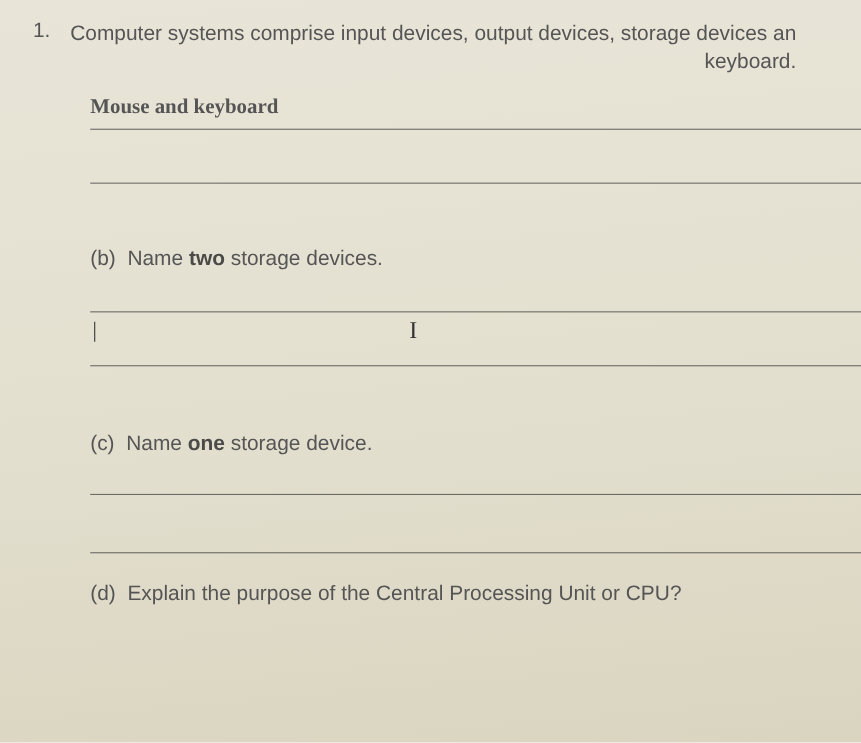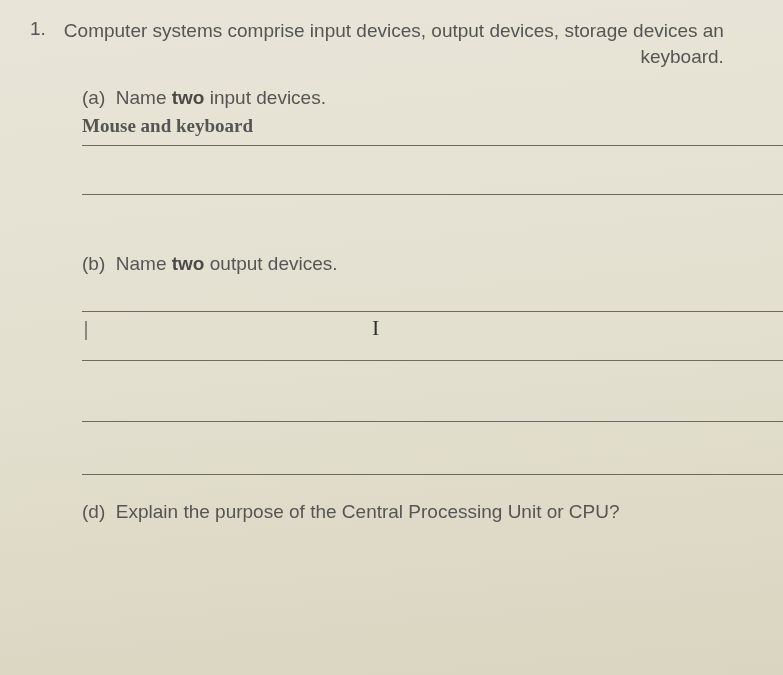--- a/index.html
+++ b/index.html
@@ -98,41 +98,41 @@
 
 <div class="question-header">
   <div class="q-number">1.</div>
   <div class="q-stem">
     <span>Computer systems comprise input devices, output devices, storage devices an</span><br>
     <span>keyboard.</span>
   </div>
 </div>
 
 <div class="part part-first">
-  <div class="part-label">
-    <span>(a)</span>&nbsp;&nbsp;<span>Name </span><span class="strong">two</span><span> input devices.</span>
-  </div>
   <div class="answer-text">Mouse and keyboard</div>
   <div class="answer-line first-after-text"></div>
   <div class="answer-line second"></div>
 </div>
 
 <div class="part part-b">
   <div class="part-label">
-    <span>(b)</span>&nbsp;&nbsp;<span>Name </span><span class="strong">two</span><span> output devices.</span>
+    <span>(b)</span>&nbsp;&nbsp;<span>Name </span><span class="strong">two</span><span> storage devices.</span>
   </div>
   <div class="cursor-box">
     <span class="text-cursor">|</span>
     <span class="i-beam">I</span>
     <div class="answer-line" style="margin-top:36px;"></div>
   </div>
   <div class="answer-line second"></div>
 </div>
 
 <div class="part part-c">
+  <div class="part-label">
+    <span>(c)</span>&nbsp;&nbsp;<span>Name </span><span class="strong">one</span><span> storage device.</span>
+  </div>
   <div class="answer-line"></div>
   <div class="answer-line second"></div>
 </div>
 
 <div class="part part-d">
   <div class="part-label">
     <span>(d)</span>&nbsp;&nbsp;<span>Explain the purpose of the Central Processing Unit or CPU?</span>
   </div>
 </div>
 

